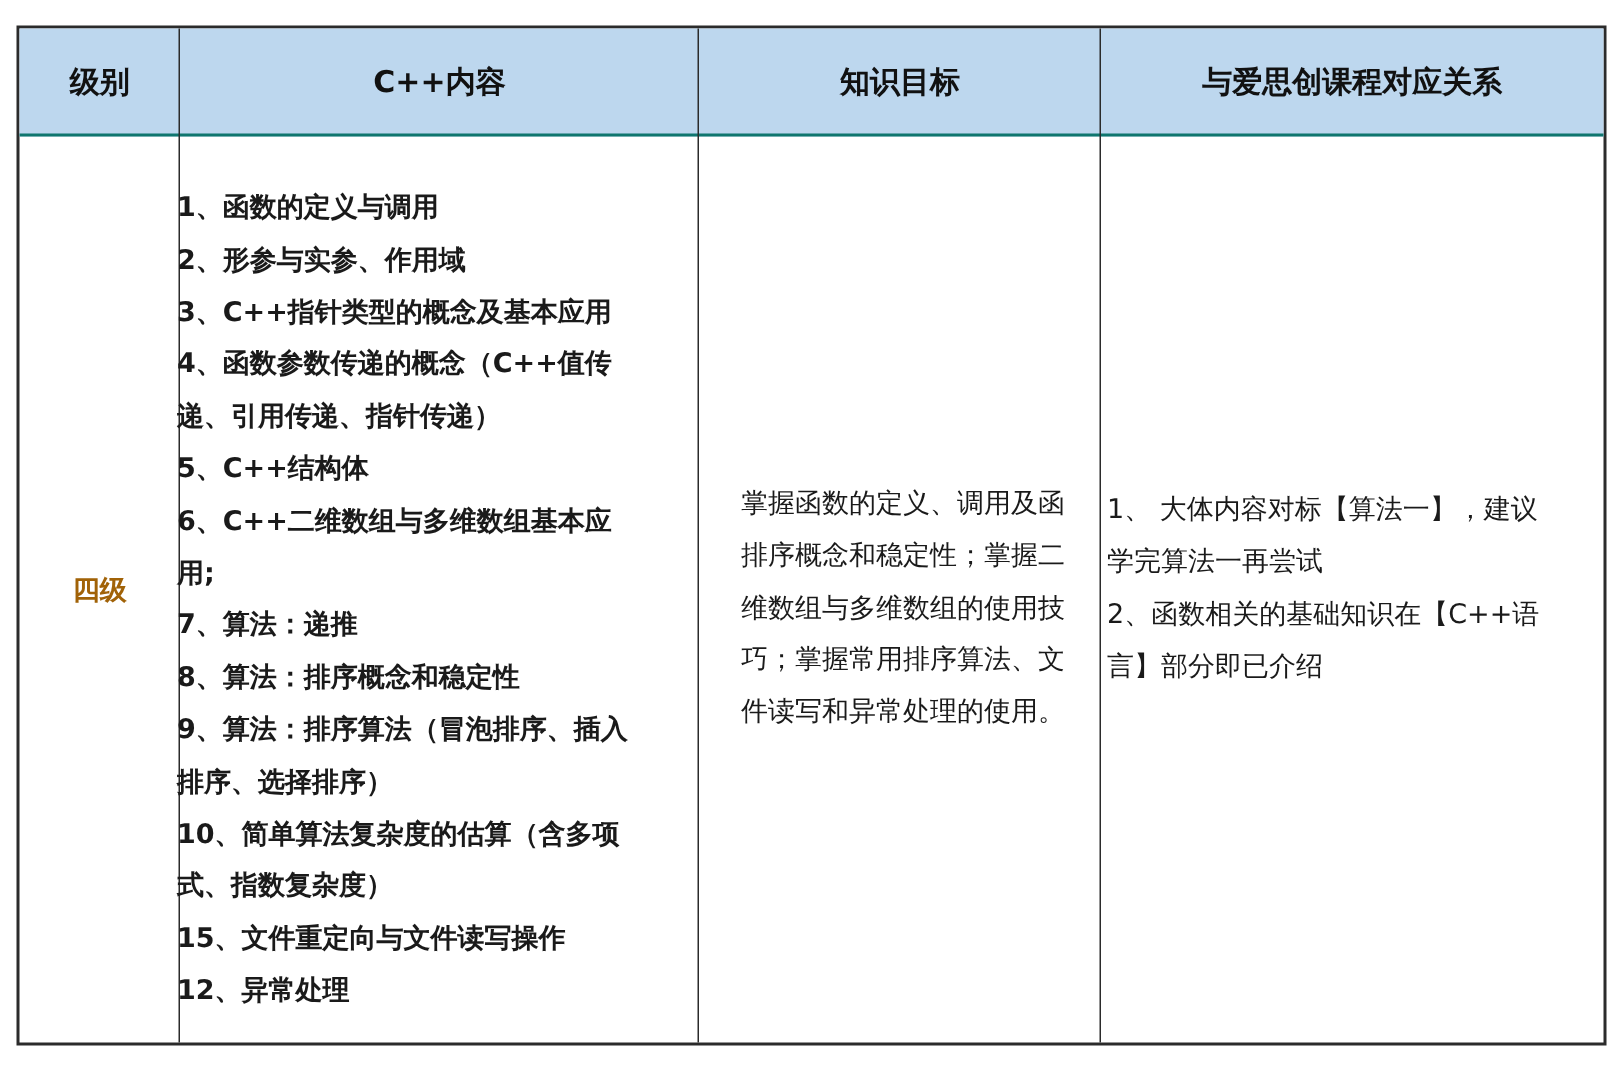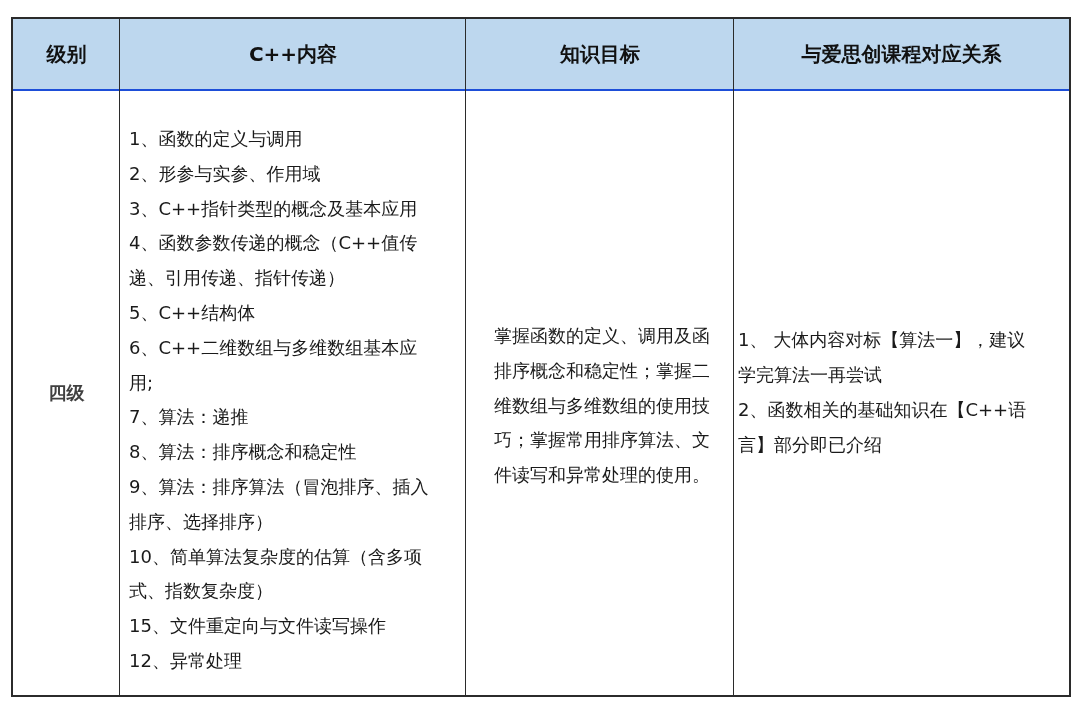--- a/index.html
+++ b/index.html
@@ -1,27 +1,27 @@
 <!DOCTYPE html>
 <html><head>
 <meta charset="utf-8">
 <style>
   html, body { margin: 0; padding: 0; background: #ffffff; }
   body { width: 1080px; height: 712px; position: relative; overflow: hidden;
          font-family: "DejaVu Sans", "Liberation Sans", sans-serif; color: #1a1a1a; }
   .tbl { position: absolute; left: 11px; top: 17px; width: 1060px; height: 680px;
          border: 2px solid #2b2b2b; box-sizing: border-box; }
   .hdr { position: absolute; left: 0; top: 0; width: 100%; height: 72px;
-         background: #bdd7ee; border-bottom: 2px solid #1d4ed8; box-sizing: border-box; }
+         background: #bdd7ee; border-bottom: 2px solid #0f766e; box-sizing: border-box; }
   .hcell { position: absolute; top: 0; height: 70px; display: flex; align-items: center;
            justify-content: center; font-weight: bold; font-size: 20px; color: #111; }
   .vline { position: absolute; top: 0; bottom: 0; width: 0; border-left: 1.5px solid #2b2b2b; }
   .body-cell { position: absolute; top: 72px; bottom: 0; box-sizing: border-box; }
   .level { display: flex; align-items: center; justify-content: center;
-           font-weight: bold; font-size: 18px; color: #404040; }
+           font-weight: bold; font-size: 18px; color: #a16207; }
   .list { padding: 31px 0 0 4px; font-size: 18px; line-height: 34.8px; }
   .list div { white-space: nowrap; }
   .goal { display: flex; align-items: center; justify-content: center; margin-top: 26px; }
   .goal .txt { font-size: 18px; line-height: 34.8px; padding: 0 8px 0 12px; }
   .rel { display: flex; align-items: center; }
   .rel .txt { font-size: 18px; line-height: 34.8px; padding: 0 6px 0 4px; }
 </style>
 </head>
 <body>
 
@@ -34,21 +34,21 @@
   </div>
 
   <div class="vline" style="left:106px;"></div>
   <div class="vline" style="left:452px;"></div>
   <div class="vline" style="left:720px;"></div>
 
   <div class="body-cell level" style="left:0;width:107px;">
     <span>四级</span>
   </div>
 
-  <div class="body-cell list" style="left:112px;width:346px;">
+  <div class="body-cell list" style="left:101px;width:346px;font-weight:bold;">
     <div>1、函数的定义与调用</div>
     <div>2、形参与实参、作用域</div>
     <div>3、C++指针类型的概念及基本应用</div>
     <div>4、函数参数传递的概念（C++值传</div>
     <div>递、引用传递、指针传递）</div>
     <div>5、C++结构体</div>
     <div>6、C++二维数组与多维数组基本应</div>
     <div>用;</div>
     <div>7、算法：递推</div>
     <div>8、算法：排序概念和稳定性</div>

